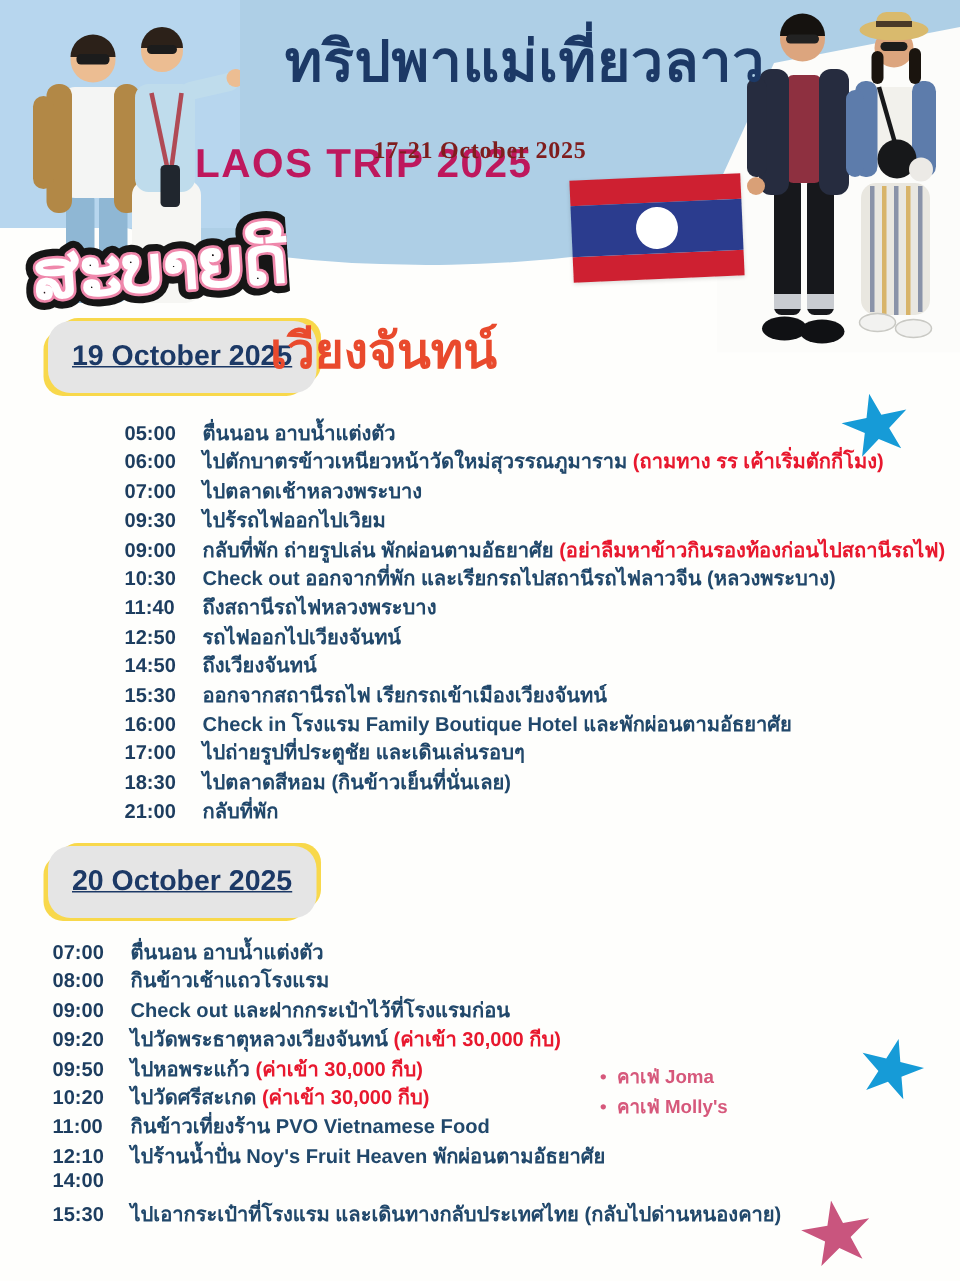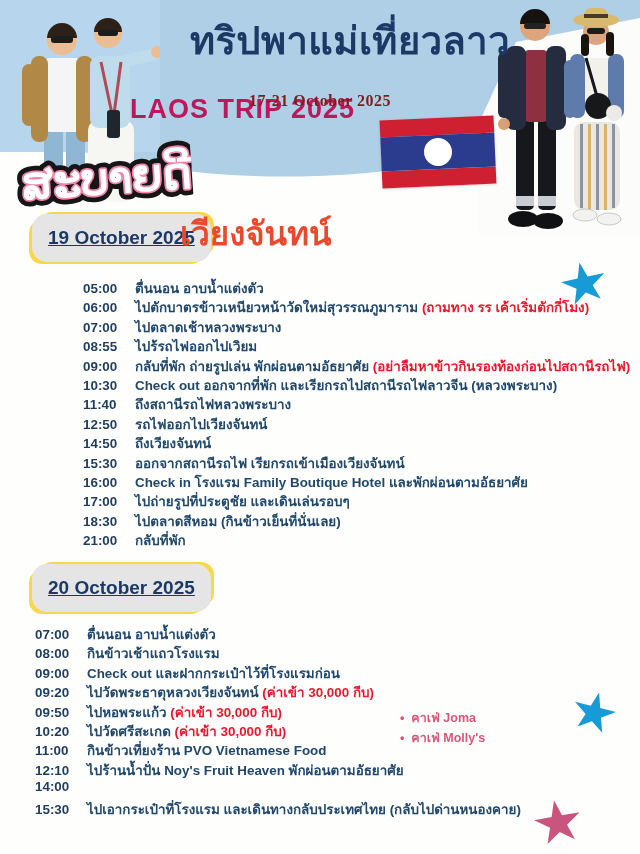--- a/index.html
+++ b/index.html
@@ -192,21 +192,21 @@
       </div>
       <div class="sched-row">
         <span class="time">06:00</span>
         <span class="body">ไปตักบาตรข้าวเหนียวหน้าวัดใหม่สุวรรณภูมาราม<span class="note"> (ถามทาง รร เค้าเริ่มตักกี่โมง)</span></span>
       </div>
       <div class="sched-row">
         <span class="time">07:00</span>
         <span class="body">ไปตลาดเช้าหลวงพระบาง</span>
       </div>
       <div class="sched-row">
-        <span class="time">08:55</span>
+        <span class="time">09:30</span>
         <span class="body">ไปร้รถไฟออกไปเวิยม</span>
       </div>
       <div class="sched-row">
         <span class="time">09:00</span>
         <span class="body">กลับที่พัก ถ่ายรูปเล่น พักผ่อนตามอัธยาศัย<span class="note"> (อย่าลืมหาข้าวกินรองท้องก่อนไปสถานีรถไฟ)</span></span>
       </div>
       <div class="sched-row">
         <span class="time">10:30</span>
         <span class="body">Check out ออกจากที่พัก และเรียกรถไปสถานีรถไฟลาวจีน (หลวงพระบาง)</span>
       </div>

